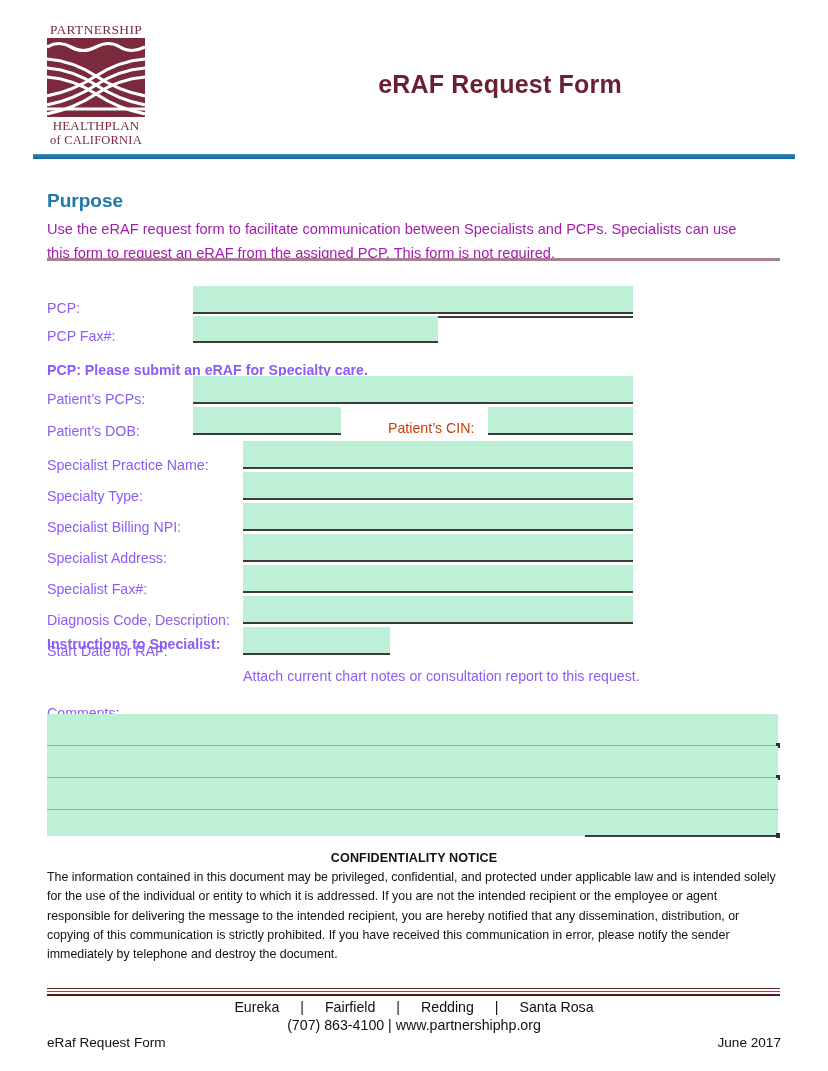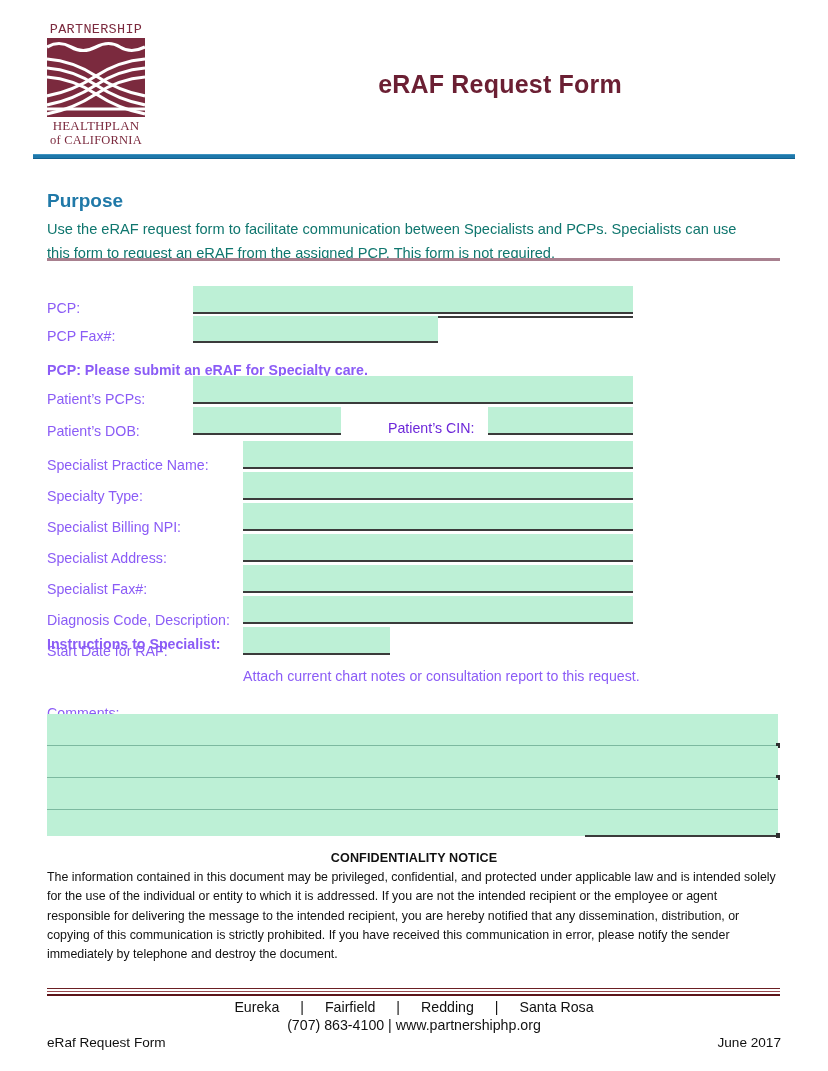--- a/index.html
+++ b/index.html
@@ -32,21 +32,21 @@
     height: 158px;
   }
   .logo-block {
     position: absolute;
     left: 47px;
     top: 22px;
     width: 98px;
     height: 130px;
   }
   .logo-word-top {
-    font-family: Liberation Mono, monospace;
+    font-family: Liberation Serif, serif;
     font-size: 13.5px;
     letter-spacing: 0.3px;
     color: #7b2a3e;
     text-align: center;
     line-height: 15px;
     white-space: nowrap;
   }
   .logo-mark {
     position: relative;
     width: 98px;
@@ -107,21 +107,21 @@
     font-weight: bold;
     color: #2079a8;
   }
   .purpose-body {
     position: absolute;
     left: 47px;
     top: 217px;
     width: 715px;
     font-size: 14.6px;
     line-height: 24px;
-    color: #0f766e;
+    color: #a21caf;
   }
   .purpose-rule {
     position: absolute;
     left: 47px;
     top: 258px;
     width: 733px;
     height: 3px;
     background: #a8808f;
   }
 
@@ -148,21 +148,21 @@
   .ffield.ul {
     border-bottom: 2px solid #3b3b3b;
   }
   .uline-only {
     position: absolute;
     border-bottom: 2px solid #3b3b3b;
   }
   .statictext {
     position: absolute;
     font-size: 14.2px;
-    color: #6d28d9;
+    color: #c2410c;
     white-space: nowrap;
   }
 
   
   .comment-line {
     position: absolute;
     background: #bdf0d6;
     box-sizing: border-box;
   }
   .comment-sep {

